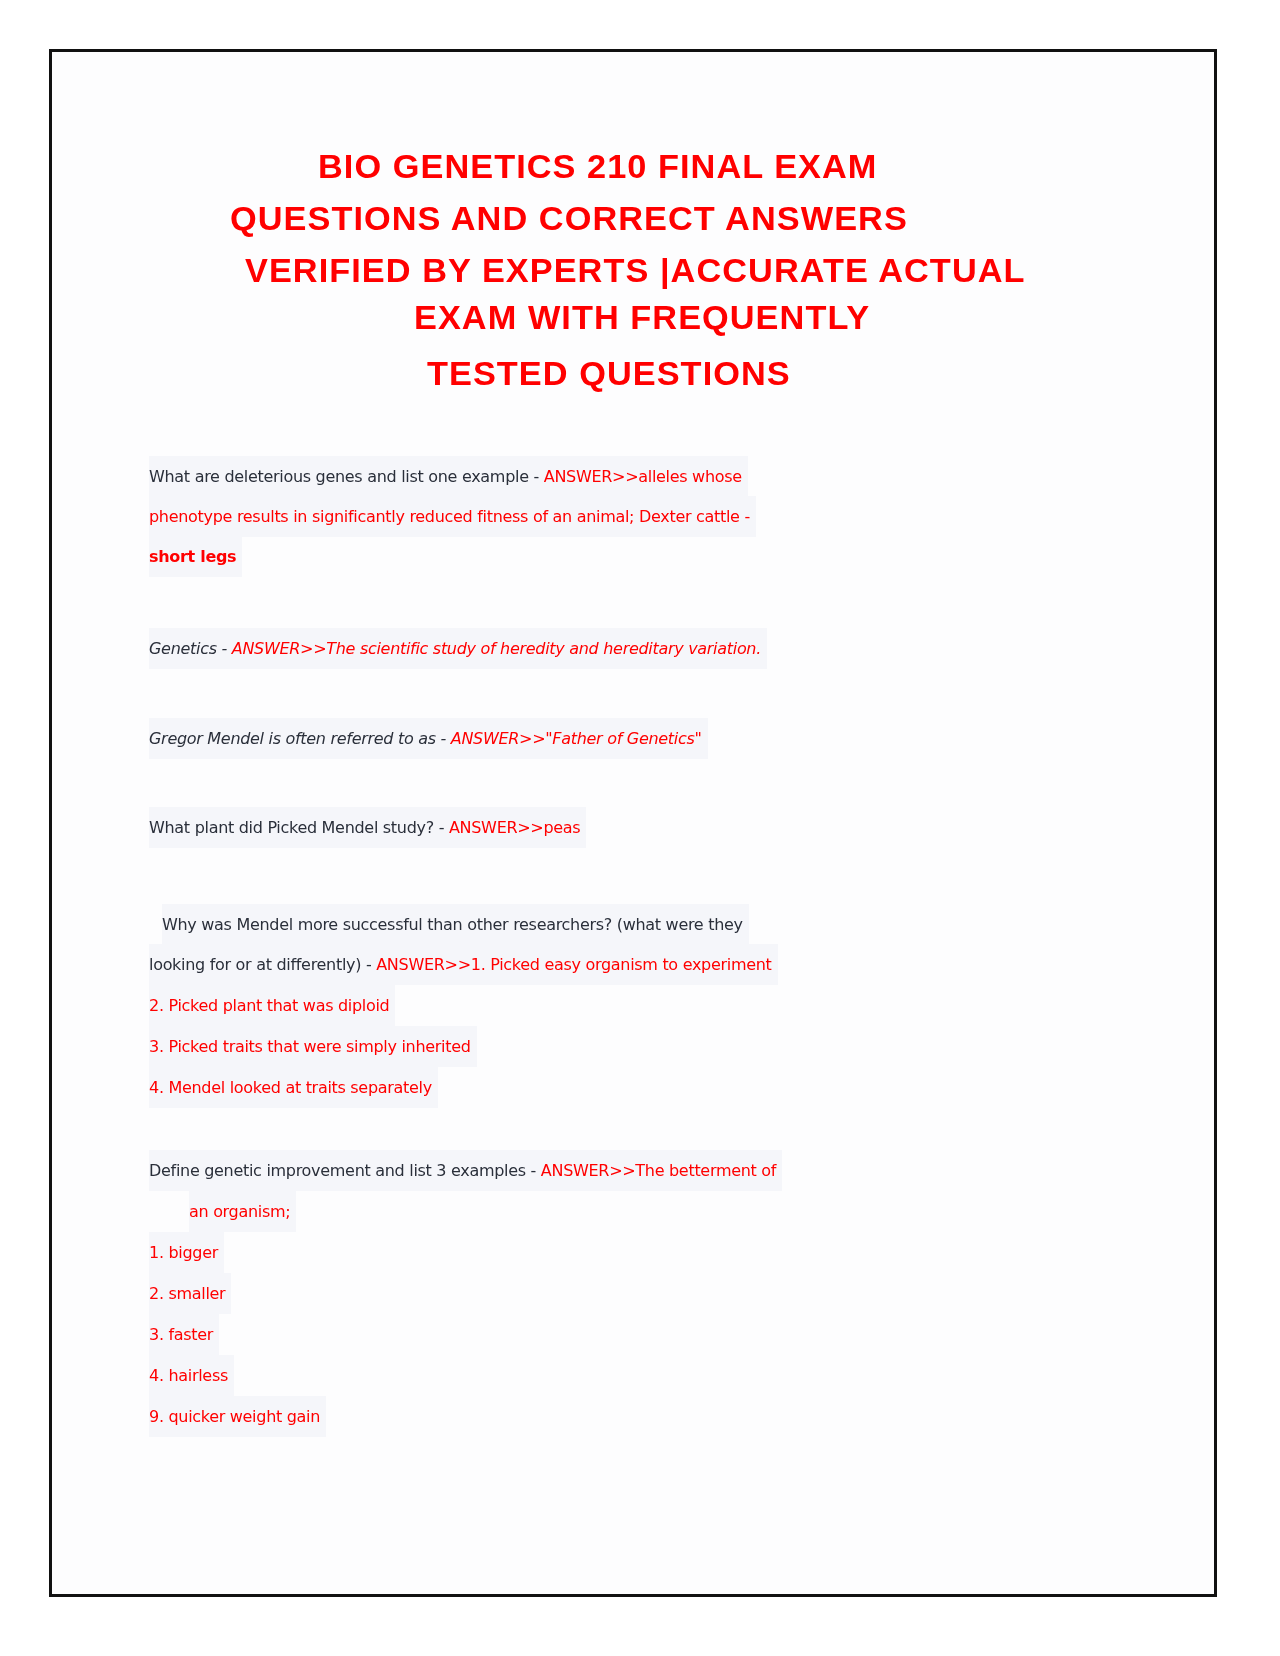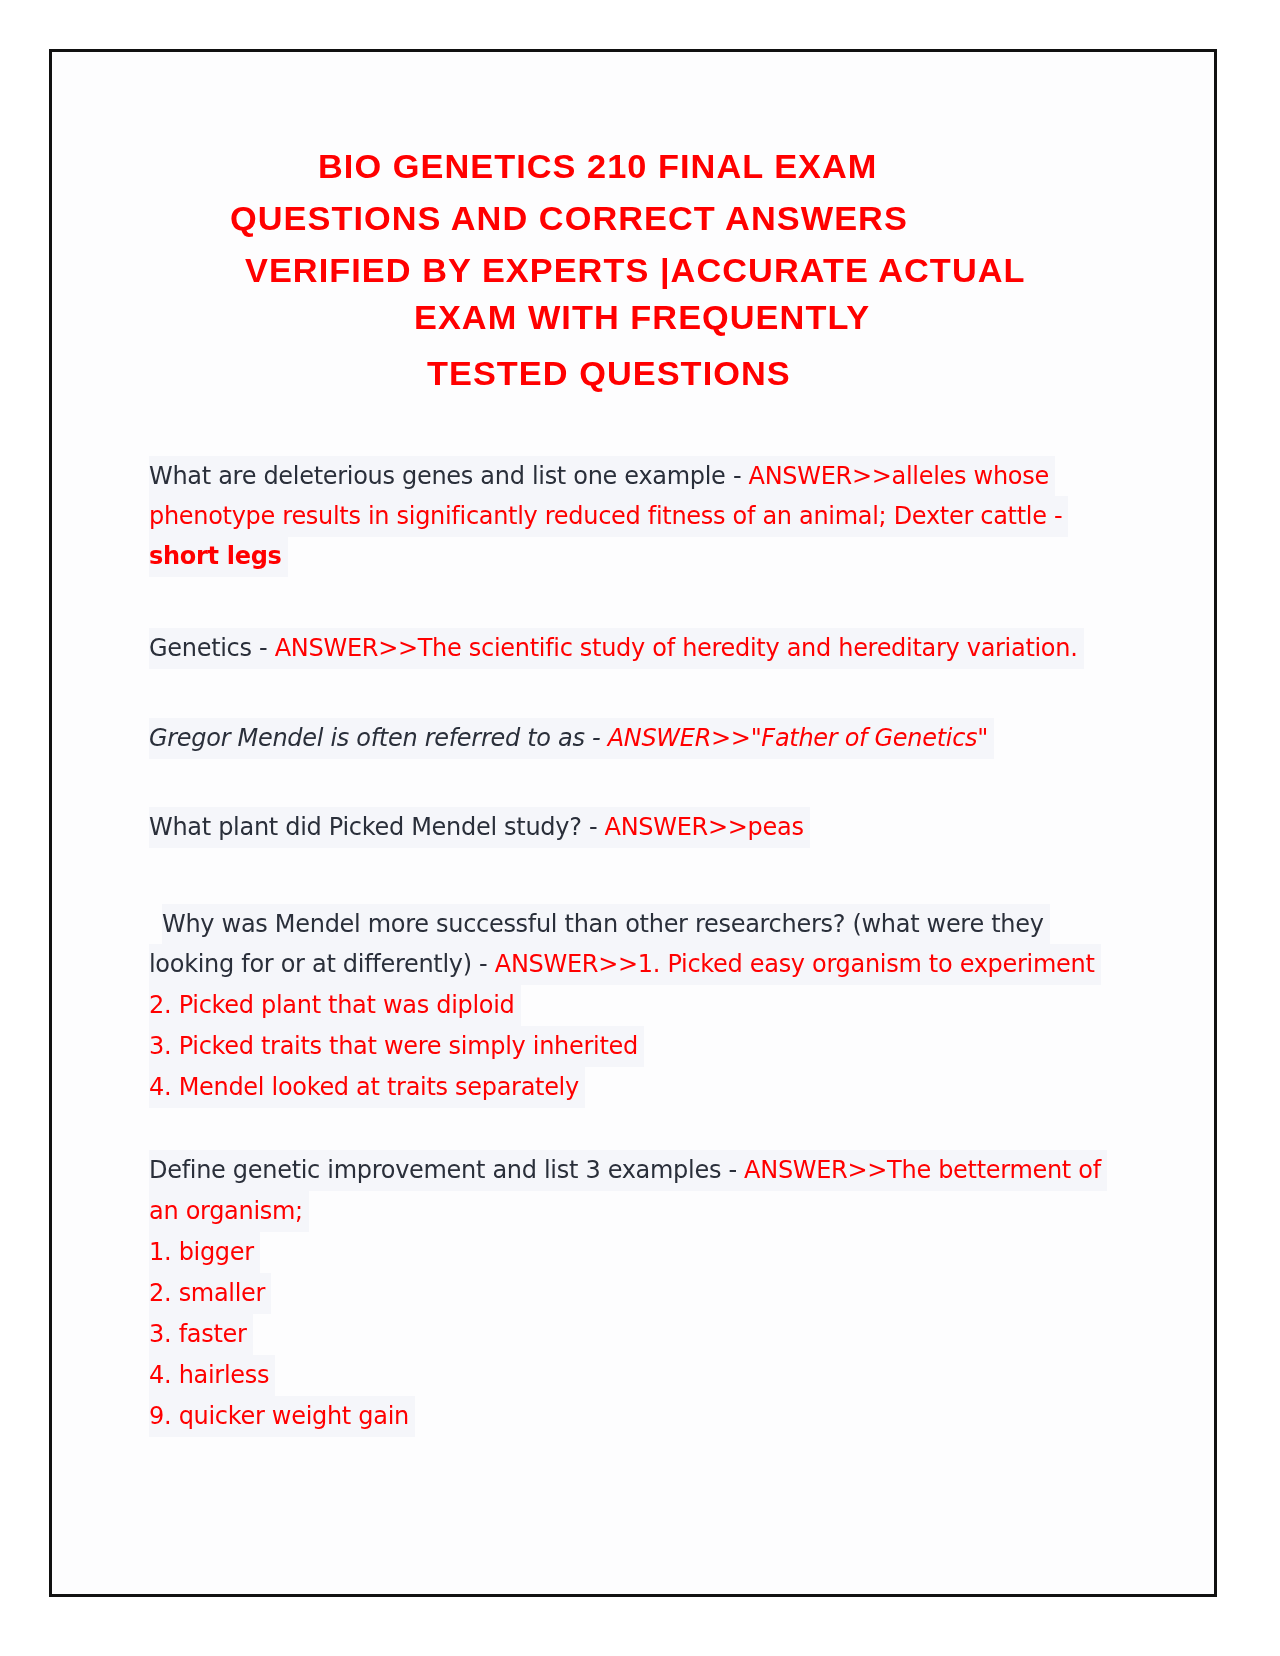--- a/index.html
+++ b/index.html
@@ -31,21 +31,21 @@
       font-size: 33px;
       letter-spacing: 1px;
       white-space: nowrap;
       transform: scaleX(1.04);
       transform-origin: left center;
     }
     .qa-line {
       position: absolute;
       left: 149px;
       font-family: "DejaVu Sans", sans-serif;
-      font-size: 24px;
+      font-size: 16px;
       line-height: 41px;
       height: 41px;
       white-space: nowrap;
       background: #f5f6fa;
       color: #2a2f3a;
       padding-right: 6px;
       letter-spacing: -0.3px;
     }
     .ans { color: #ff0000; }
   </style>
@@ -63,21 +63,21 @@
 <div class="qa-line" style="top:456px;">
   <span>What are deleterious genes and list one example - </span><span class="ans">ANSWER&gt;&gt;alleles whose</span>
 </div>
 <div class="qa-line" style="top:496px;">
   <span class="ans">phenotype results in significantly reduced fitness of an animal; Dexter cattle -</span>
 </div>
 <div class="qa-line" style="top:536px;font-weight:bold;">
   <span class="ans">short legs</span>
 </div>
 
-<div class="qa-line" style="top:628px;">
+<div class="qa-line" style="top:628px;font-style:italic;">
   <span>Genetics - </span><span class="ans">ANSWER&gt;&gt;The scientific study of heredity and hereditary variation.</span>
 </div>
 
 <div class="qa-line" style="top:718px;font-style:italic;">
   <span>Gregor Mendel is often referred to as - </span><span class="ans">ANSWER&gt;&gt;"Father of Genetics"</span>
 </div>
 
 <div class="qa-line" style="top:807px;">
   <span>What plant did Picked Mendel study? - </span><span class="ans">ANSWER&gt;&gt;peas</span>
 </div>
@@ -94,21 +94,21 @@
 <div class="qa-line" style="top:1026px;">
   <span class="ans">3. Picked traits that were simply inherited</span>
 </div>
 <div class="qa-line" style="top:1067px;">
   <span class="ans">4. Mendel looked at traits separately</span>
 </div>
 
 <div class="qa-line" style="top:1150px;">
   <span>Define genetic improvement and list 3 examples - </span><span class="ans">ANSWER&gt;&gt;The betterment of</span>
 </div>
-<div class="qa-line" style="top:1191px;">
+<div class="qa-line" style="top:1191px;margin-left:40px;">
   <span class="ans">an organism;</span>
 </div>
 <div class="qa-line" style="top:1232px;">
   <span class="ans">1. bigger</span>
 </div>
 <div class="qa-line" style="top:1273px;">
   <span class="ans">2. smaller</span>
 </div>
 <div class="qa-line" style="top:1314px;">
   <span class="ans">3. faster</span>

